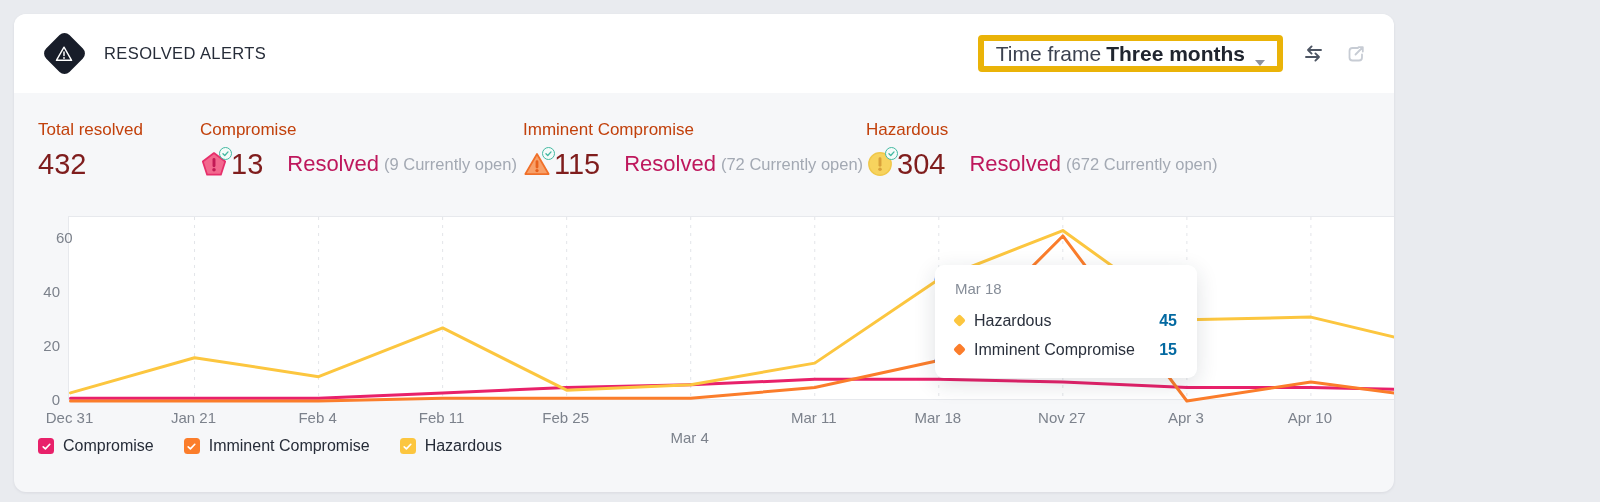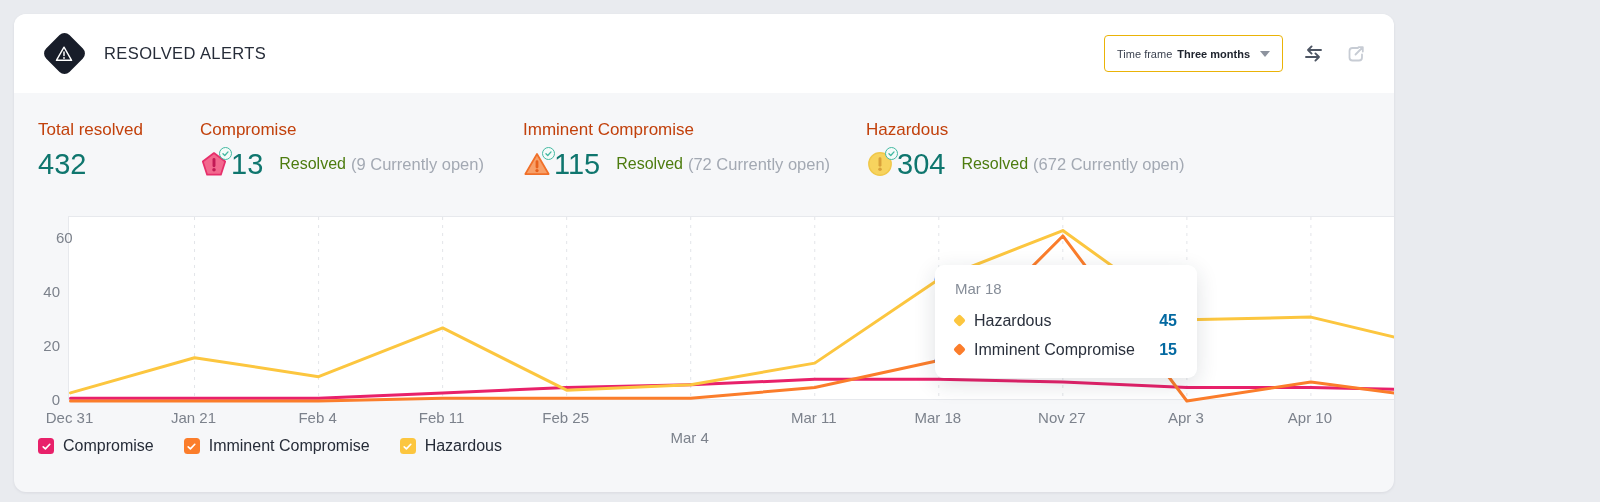--- a/index.html
+++ b/index.html
@@ -10,36 +10,36 @@
           background:#f6f7f9; border-radius:12px; overflow:hidden;
           box-shadow:0 1px 3px rgba(20,30,50,0.08); }
 
   
   .card-header { height:79px; background:#ffffff; display:flex; align-items:center; padding:0 26px 0 26px; }
   .diamond-wrap { width:48px; height:48px; display:flex; align-items:center; justify-content:center; position:relative; flex:0 0 auto; }
   .diamond { width:33px; height:33px; background:#181d29; border-radius:7px; transform:rotate(45deg); }
   .diamond-glyph { position:absolute; left:50%; top:50%; transform:translate(-50%,-50%); }
   .card-title { margin-left:16px; font-size:16.5px; letter-spacing:0.4px; color:#262c38; font-weight:500; }
   .header-right { margin-left:auto; display:flex; align-items:center; gap:18px; }
-  .tf-btn { display:flex; align-items:center; height:37px; background:#fff; border:1px solid #eab308; border-radius:4px;
-            padding:0 12px; font-size:11px; color:#3c4250; cursor:pointer; }
+  .tf-btn { display:flex; align-items:flex-end; height:37px; background:#fff; border:6px solid #eab308; border-radius:4px;
+            padding:0 12px; font-size:21px; color:#3c4250; cursor:pointer; }
   .tf-btn b { margin-left:5px; color:#20252f; }
   .caret { width:0; height:0; border-left:5px solid transparent; border-right:5px solid transparent; border-top:6px solid #8d939e; margin-left:10px; }
   .hbtn { background:none; border:none; cursor:pointer; display:flex; align-items:center; padding:2px; }
 
   
   .stats-row { display:flex; padding:27px 24px 0 24px; }
   .stat { }
   .stat-total { width:162px; }
   .stat-1 { width:323px; }
   .stat-2 { width:343px; }
   .stat-label { font-size:17px; color:#c2410c; }
   .stat-valrow { margin-top:7px; display:flex; align-items:center; }
-  .stat-number { font-size:29px; color:#0f766e; line-height:34px; }
-  .stat-resolved { font-size:16px; color:#4d7c0f; margin-left:16px; }
+  .stat-number { font-size:29px; color:#7f1d1d; line-height:34px; }
+  .stat-resolved { font-size:22px; color:#be185d; margin-left:24px; }
   .stat-open { font-size:16.5px; color:#a3a9b3; margin-left:5px; }
   .stat-icon { position:relative; width:28px; height:28px; margin-right:3px; flex:0 0 auto; }
   .badge { position:absolute; top:-3px; right:-4px; width:13px; height:13px; border-radius:50%;
            background:#f4fbf9; border:1.5px solid #43b9a2; display:flex; align-items:center; justify-content:center; }
 
   
   .chart-zone { position:relative; margin-top:35px; height:212px; }
   .plot { position:absolute; left:54px; top:0; width:1513px; height:184px; background:#ffffff;
           border:1px solid #e7e9ed; }
   .plot svg { position:absolute; left:0; top:0; overflow:visible; }

